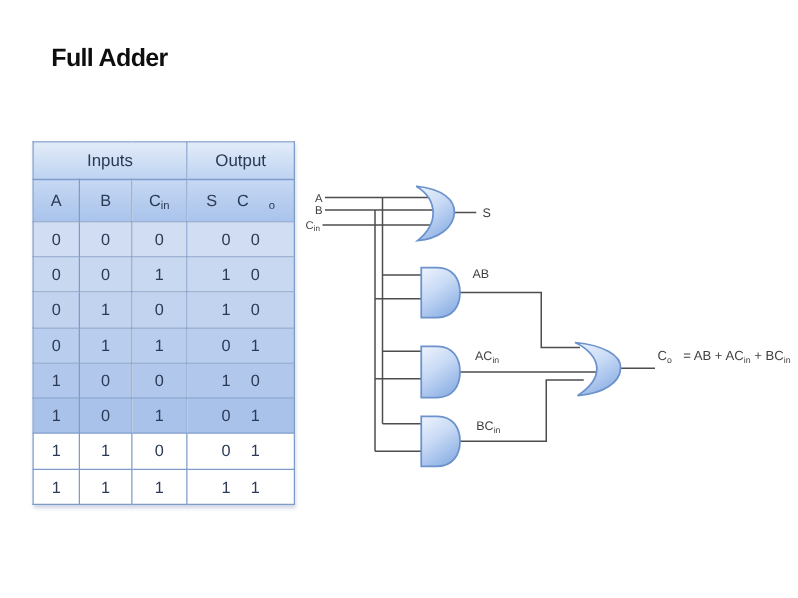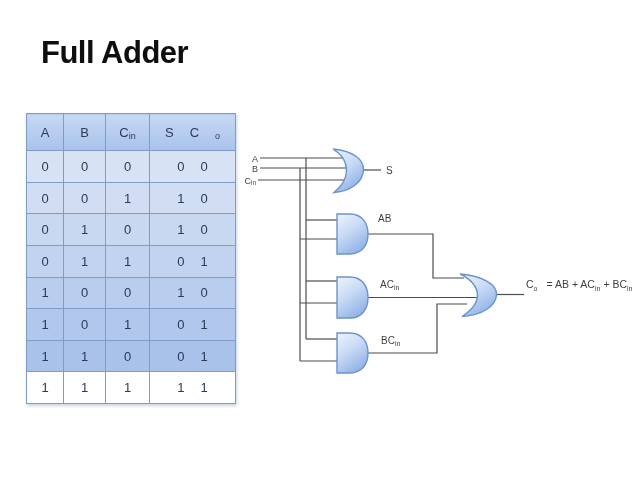--- a/index.html
+++ b/index.html
@@ -1,19 +1,19 @@
 <!DOCTYPE html>
 <html><head>
 <meta charset="utf-8">
 <style>
   html,body{margin:0;padding:0;background:#fff;}
   #stage{position:relative;width:638px;height:478px;background:#ffffff;overflow:hidden;
          font-family:"Liberation Sans","DejaVu Sans",sans-serif;}
   
-  #title{position:absolute;left:41px;top:37px;font-size:31px;font-weight:bold;
+  #title{position:absolute;left:41px;top:37px;font-size:20px;font-weight:bold;
          color:#0e0e0e;letter-spacing:-0.5px;line-height:1;}
   
   #tt{position:absolute;left:26px;top:113px;width:209px;height:291px;
       border-collapse:collapse;table-layout:fixed;
       box-shadow:1px 2px 3px rgba(110,135,175,.35);}
   #tt td,#tt th{border:1px solid #7f9cc9;text-align:center;vertical-align:middle;
       color:#2b3a55;font-weight:normal;padding:0;overflow:hidden;}
   #tt .hrow1 th{height:29px;font-size:13.5px;
       background:linear-gradient(#e2ebf9,#bdd3f1);}
   #tt .hrow2 th{height:32px;font-size:13px;
@@ -44,20 +44,24 @@
   <div id="title">Full Adder</div>
 
   <table id="tt">
     <colgroup>
         <col style="width:37px">
         <col style="width:42px">
         <col style="width:44px">
         <col style="width:86px">
       </colgroup>
     <tbody>
+        <tr class="hrow1">
+      <th colspan="3">Inputs</th>
+      <th>Output</th>
+    </tr>
     <tr class="hrow2">
       <th>A</th>
       <th>B</th>
       <th><span>C</span><span class="sub">in</span></th>
       <th class="outpair"><span>S</span><span><span>C</span><span class="sub">o</span></span></th>
     </tr>
     <tr class="drow">
       <td>0</td>
       <td>0</td>
       <td>0</td>

